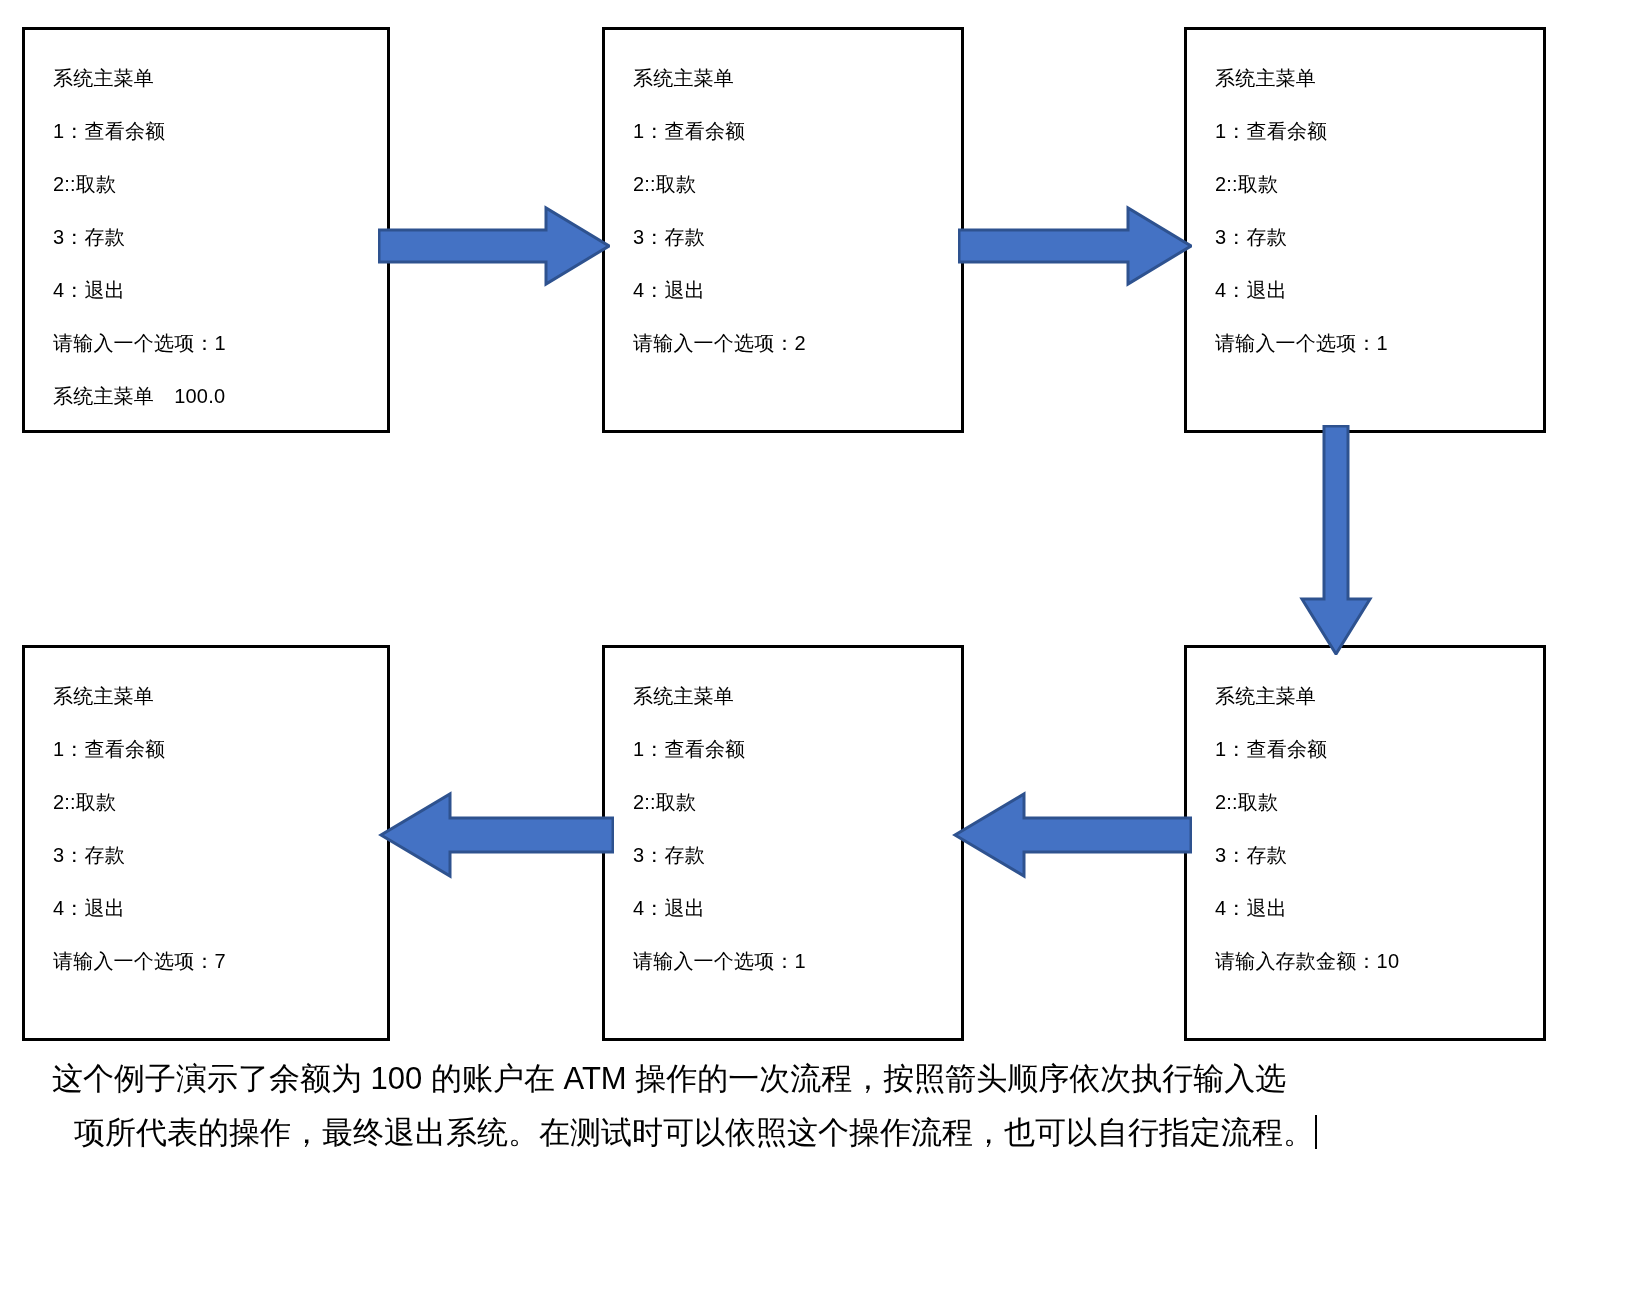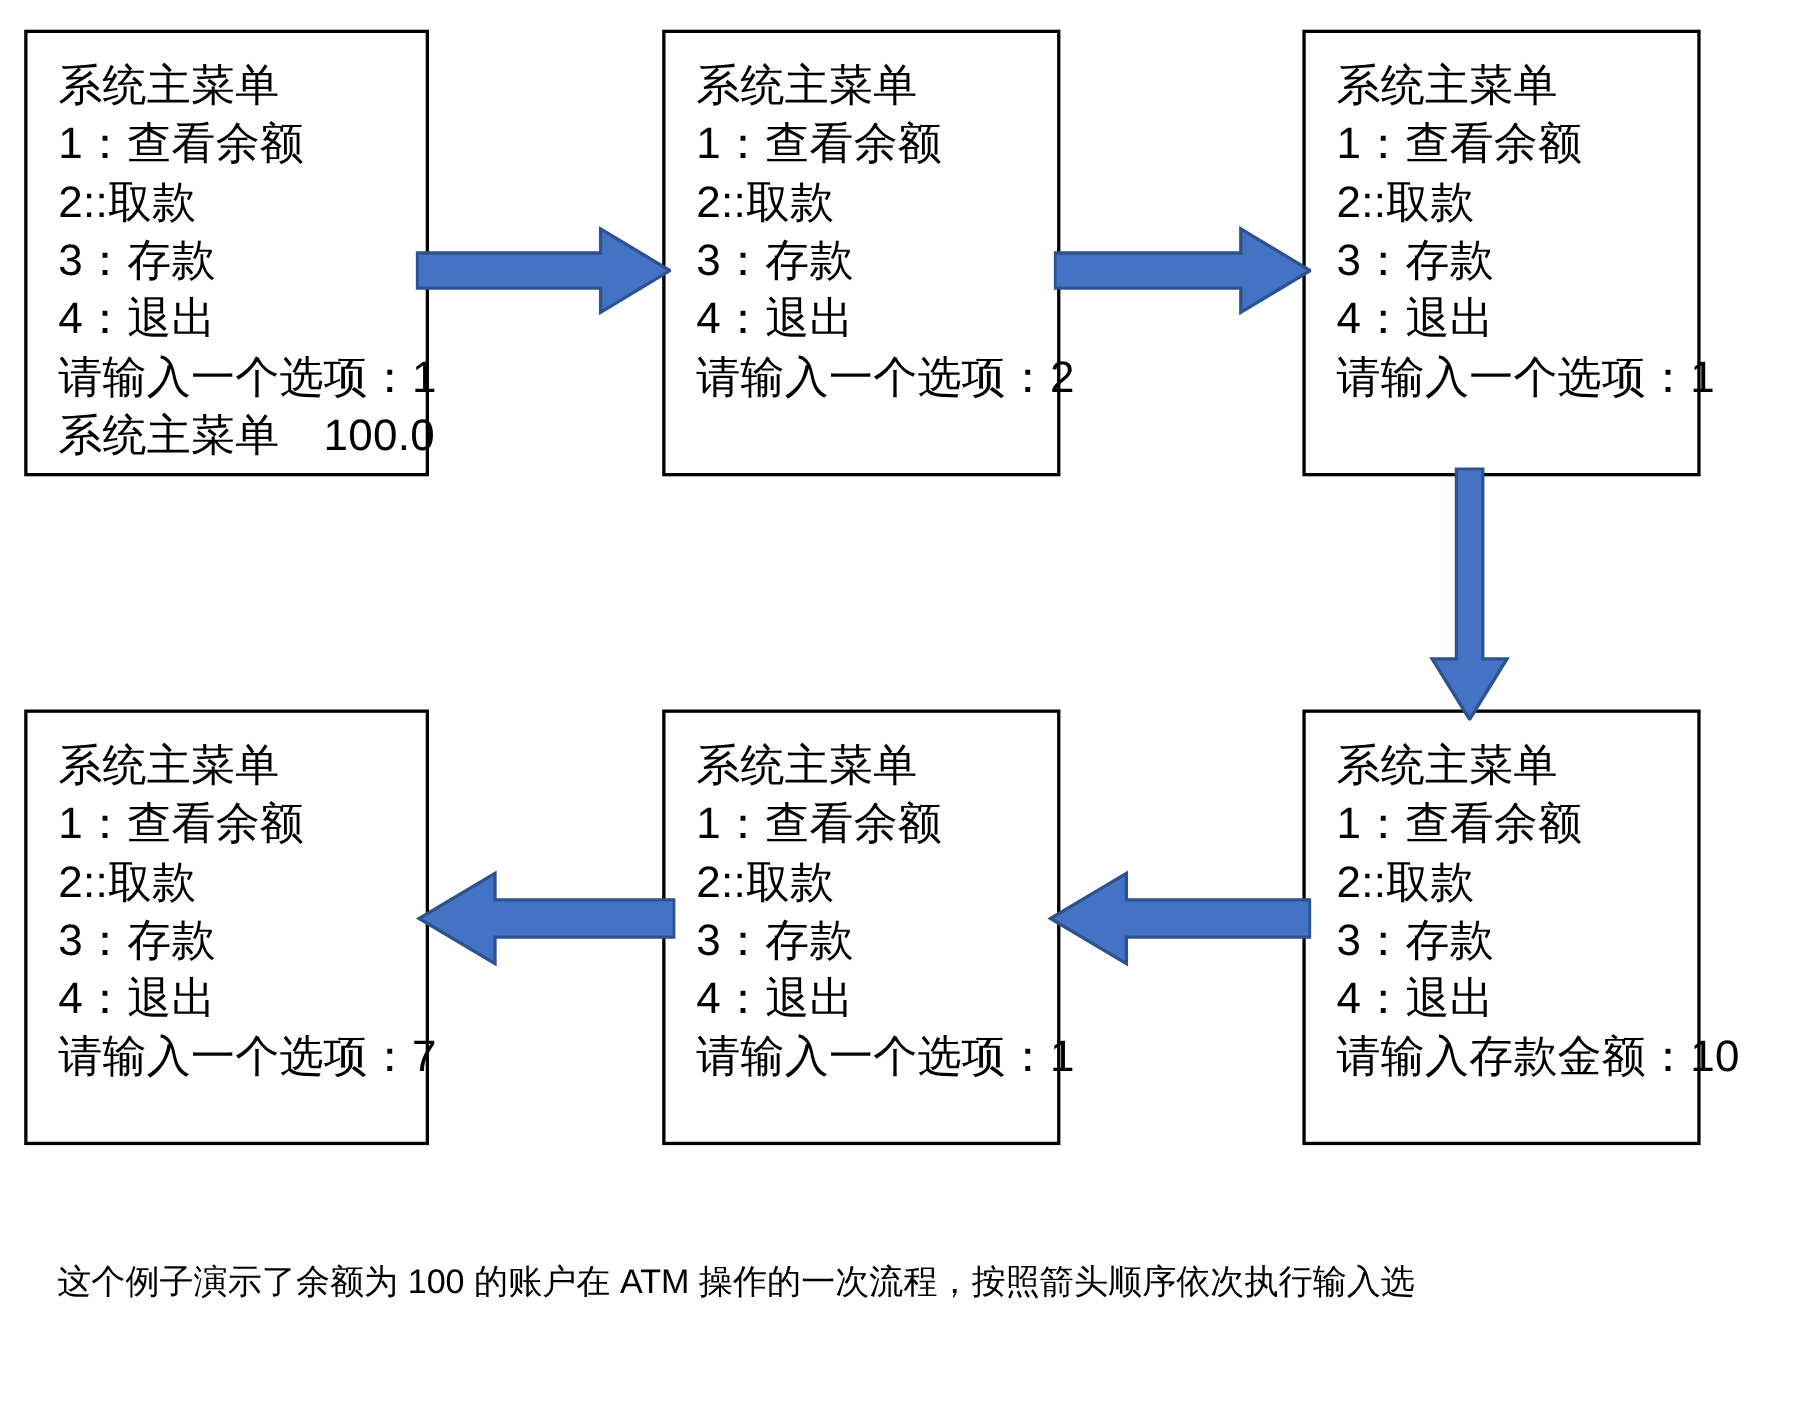--- a/index.html
+++ b/index.html
@@ -25,21 +25,21 @@
 
   
   .console-box {
     position: absolute;
     box-sizing: border-box;
     border: 3px solid #000000;
     background: #ffffff;
     padding: 22px 0 0 28px;
   }
   .console-line {
-    font-size: 40px;
+    font-size: 20px;
     line-height: 53px;
     white-space: pre;
     color: #000000;
     letter-spacing: 0.2px;
   }
 
   
   #box-1 { left: 22px;   top: 27px;  width: 368px; height: 406px; }
   #box-2 { left: 602px;  top: 27px;  width: 362px; height: 406px; }
   #box-3 { left: 1184px; top: 27px;  width: 362px; height: 406px; }
@@ -56,21 +56,21 @@
   #arrow-1 { left: 378px;  top: 205px; width: 232px; height: 82px; }
   #arrow-2 { left: 958px;  top: 205px; width: 234px; height: 82px; }
   #arrow-3 { left: 1288px; top: 425px; width: 96px;  height: 230px; }
   #arrow-4 { left: 952px;  top: 790px; width: 240px; height: 90px; }
   #arrow-5 { left: 378px;  top: 790px; width: 236px; height: 90px; }
 
   
   #caption {
     position: absolute;
     left: 52px;
-    top: 1138px;
+    top: 1052px;
     width: 1560px;
   }
   .caption-line {
     font-size: 31px;
     line-height: 54px;
     white-space: pre;
     color: #000000;
   }
   #caption-line-2 { padding-left: 22px; }
   .text-caret {
@@ -167,15 +167,16 @@
   </div>
 
   <div class="arrow" id="arrow-5">
     <svg viewBox="0 0 236 90" width="236" height="90">
       <polygon points="235,28 72,28 72,4 3,45 72,86 72,62 235,62" fill="#4472C4" stroke="#2E528F" stroke-width="3" stroke-linejoin="miter"></polygon>
     </svg>
   </div>
 
   <div id="caption">
     <div class="caption-line" id="caption-line-1">这个例子演示了余额为 100 的账户在 ATM 操作的一次流程，按照箭头顺序依次执行输入选</div>
+    <div class="caption-line" id="caption-line-2"><span>项所代表的操作，最终退出系统。在测试时可以依照这个操作流程，也可以自行指定流程。</span><span class="text-caret"></span></div>
   </div>
 
 </div>
 
 </body></html>

